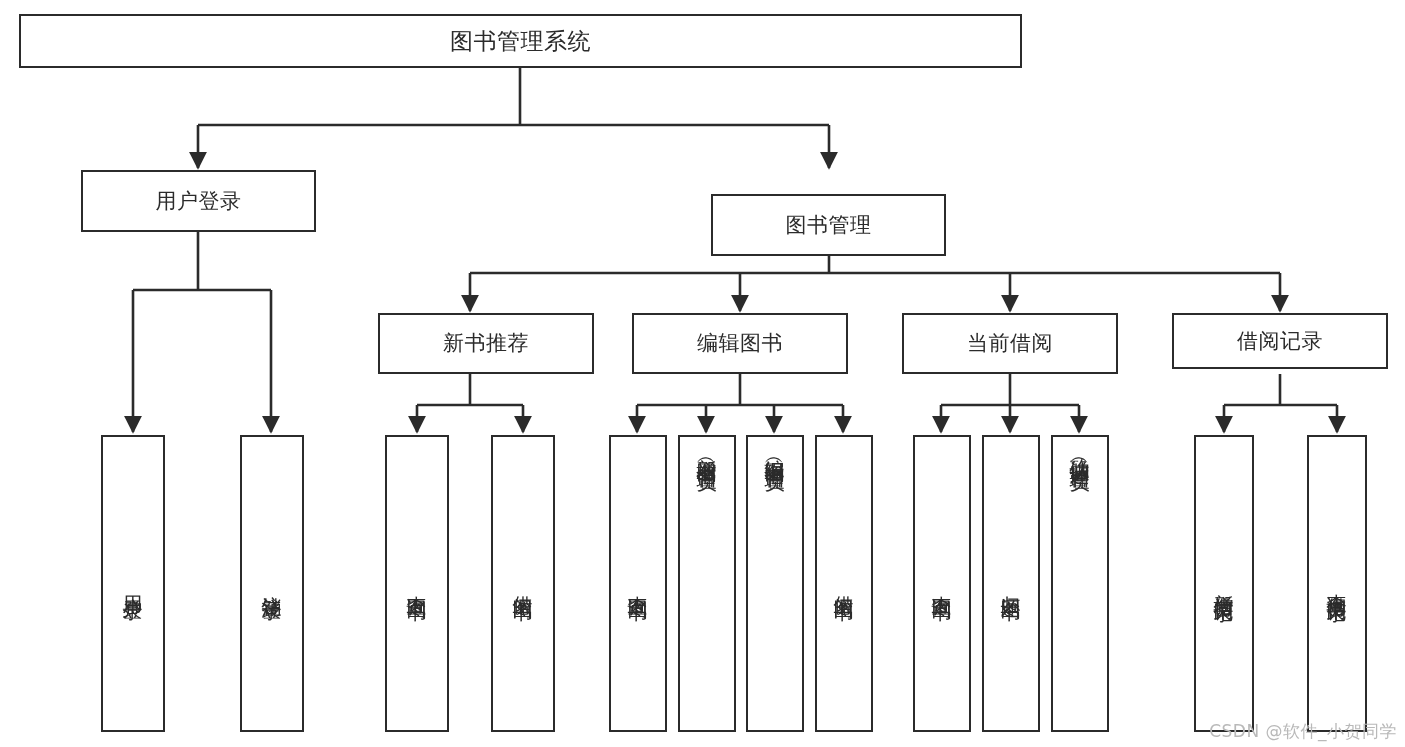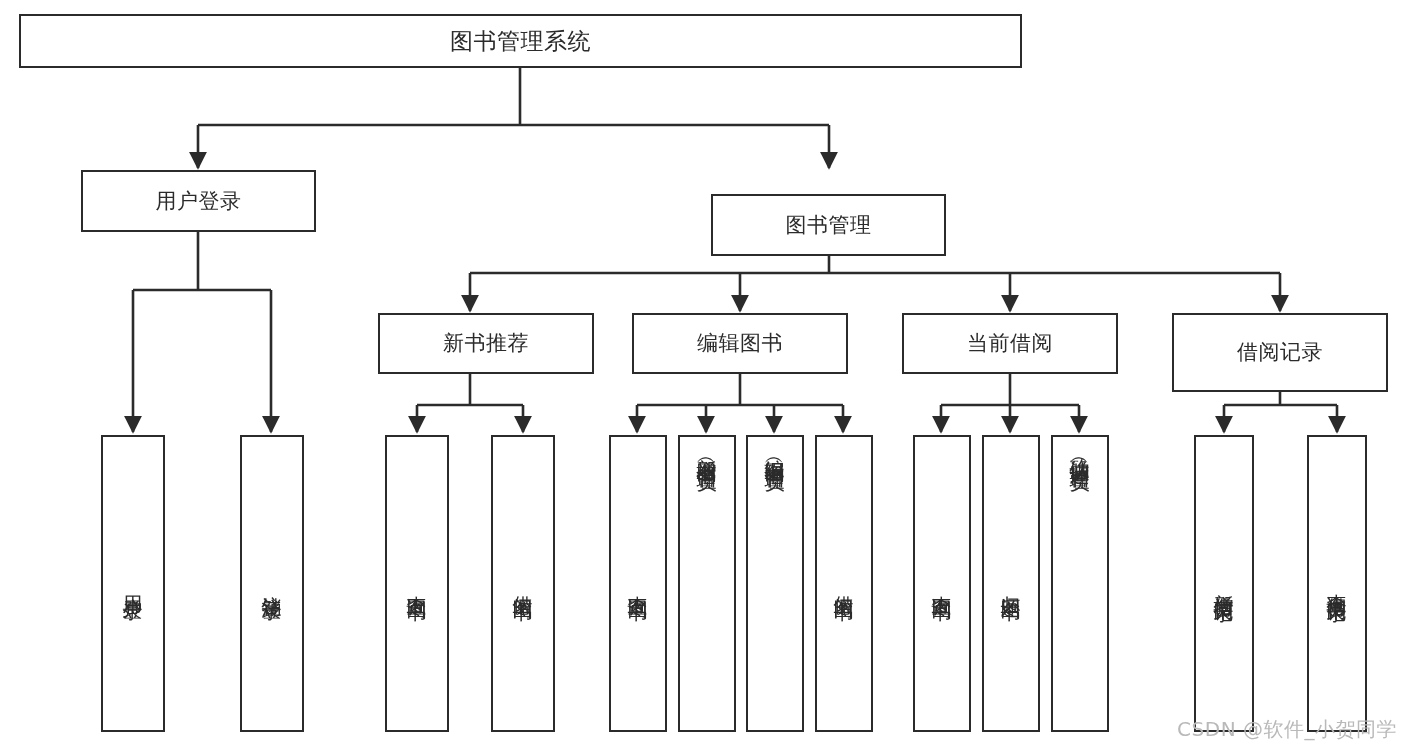--- a/index.html
+++ b/index.html
@@ -60,21 +60,21 @@
   }
   
   .node.vertical.centered {
     align-items: center;
     padding-top: 0;
   }
   #watermark {
     position: absolute;
     right: 8px;
     bottom: 4px;
-    font-size: 20px;
+    font-size: 17px;
     color: #b9b9b9;
     letter-spacing: 0.5px;
     z-index: 5;
     white-space: nowrap;
     font-family: "DejaVu Sans", "Liberation Sans", sans-serif;
   }
 </style>
 </head>
 <body>
 
@@ -150,21 +150,21 @@
   </div>
 
   <div class="node" style="left:632px; top:313px; width:216px; height:61px;">
     <span class="node-label">编辑图书</span>
   </div>
 
   <div class="node" style="left:902px; top:313px; width:216px; height:61px;">
     <span class="node-label">当前借阅</span>
   </div>
 
-  <div class="node" style="left:1172px; top:313px; width:216px; height:79px;">
+  <div class="node" style="left:1172px; top:313px; width:216px; height:56px;">
     <span class="node-label">借阅记录</span>
   </div>
 
   <div class="node vertical centered" style="left:101px; top:435px; width:64px; height:297px;">
     <span class="node-label">用户登录</span>
   </div>
 
   <div class="node vertical centered" style="left:240px; top:435px; width:64px; height:297px;">
     <span class="node-label">注销登录</span>
   </div>

